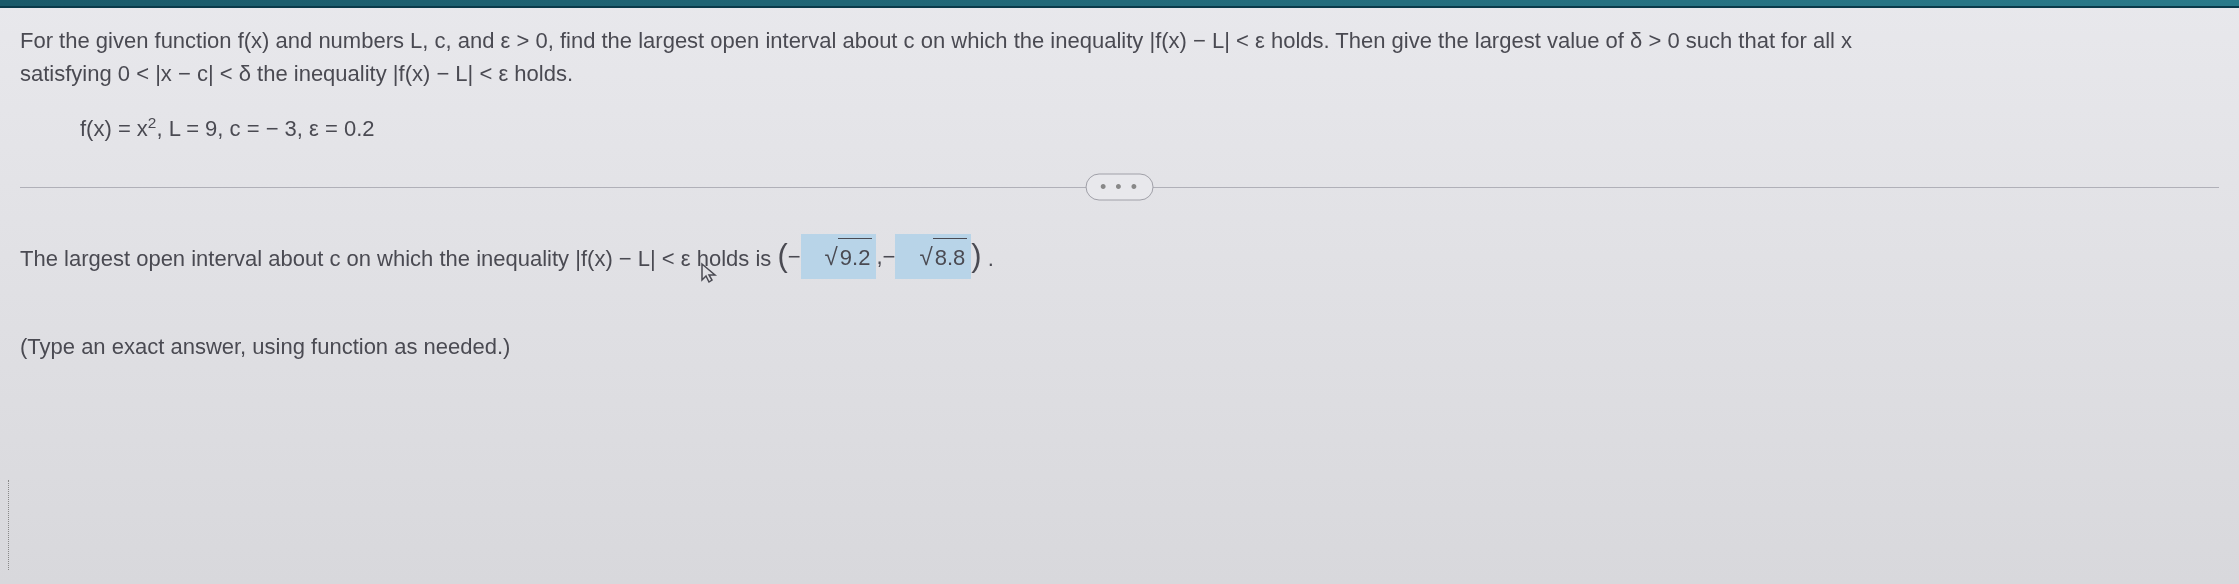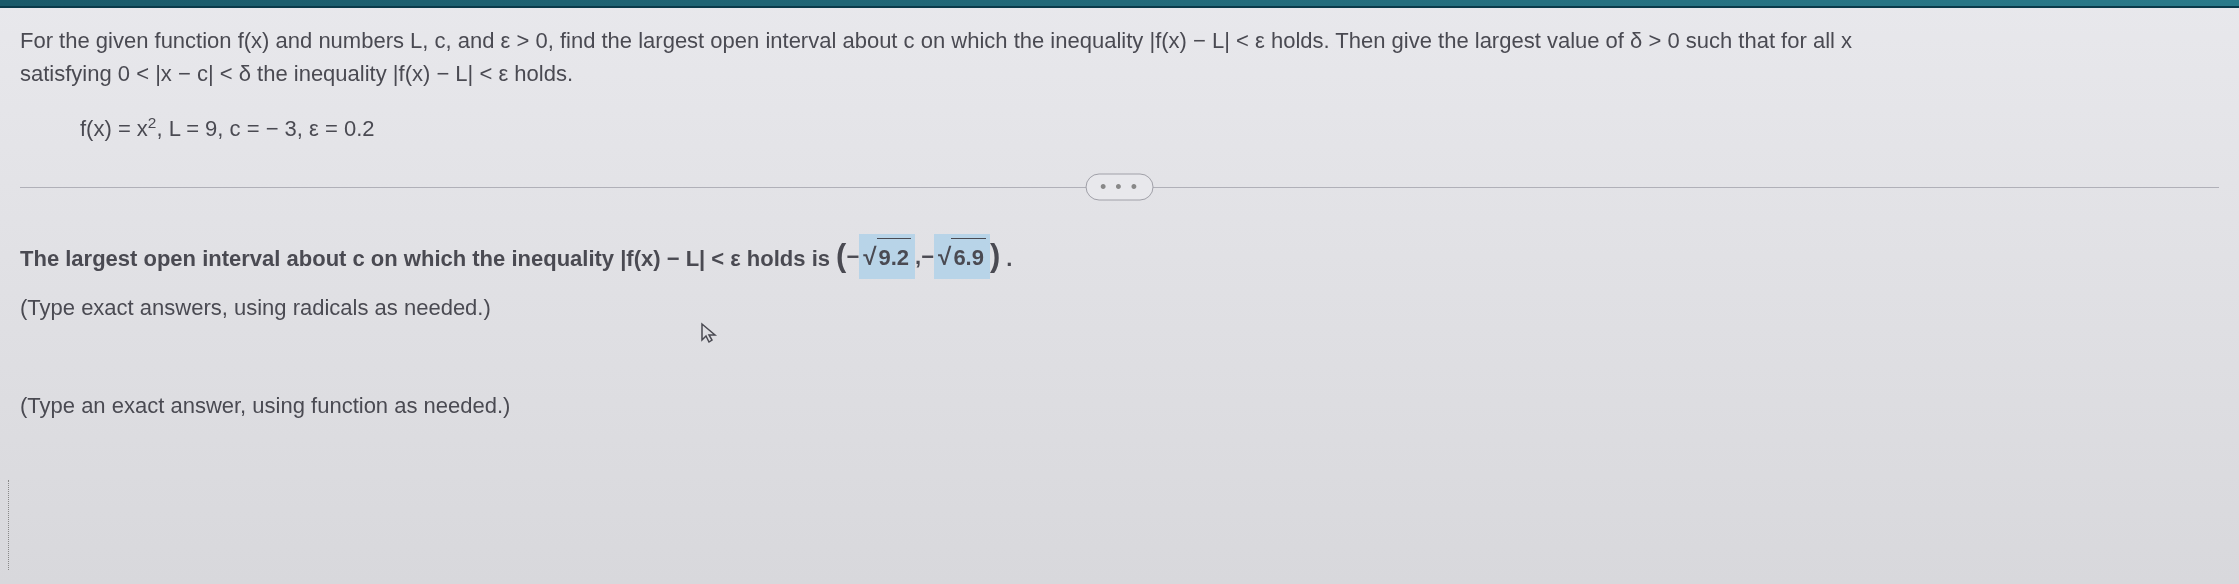--- a/index.html
+++ b/index.html
@@ -62,35 +62,35 @@
       padding: 2px 14px;
       color: #888;
       font-size: 18px;
       letter-spacing: 2px;
     }
     .answer-section {
       line-height: 1.7;
     }
     .answer-line {
       margin-bottom: 6px;
-      font-weight: bold;
     }
     .hint {
       font-size: 22px;
       color: #4a4a52;
       margin-bottom: 22px;
     }
     .filled-answer {
       background: #b8d4e8;
       padding: 2px 4px;
       display: inline-block;
     }
     .sqrt {
       display: inline-block;
       position: relative;
+      margin-left: 20px;
     }
     .sqrt-symbol {
       font-size: 1.1em;
     }
     .sqrt-content {
       border-top: 1.5px solid #4a4a52;
       padding: 0 2px;
       display: inline-block;
     }
     .input-box {
@@ -150,27 +150,26 @@
       <span>The largest open interval about c on which the inequality |f(x) − L| &lt; ε holds is </span>
       <span class="paren-group">
         <span class="big-paren">(</span>
         <span> − </span>
         <span class="filled-answer">
           <span class="sqrt"><span class="sqrt-symbol">√</span><span class="sqrt-content">9.2</span></span>
         </span>
         <span> , </span>
         <span> − </span>
         <span class="filled-answer">
-          <span class="sqrt"><span class="sqrt-symbol">√</span><span class="sqrt-content">6.9</span></span>
+          <span class="sqrt"><span class="sqrt-symbol">√</span><span class="sqrt-content">8.8</span></span>
         </span>
         <span class="big-paren"> )</span>
       </span>
       <span>.</span>
     </div>
-    <div class="hint">(Type exact answers, using radicals as needed.)</div>
 
     <span class="cursor-icon" style="position:relative;top:-30px;left:600px;">
       <svg width="20" height="24" viewBox="0 0 20 24">
           <path d="M2 2 L2 18 L6 14 L9 20 L12 18 L9 13 L15 13 Z" fill="none" stroke="#4a4a52" stroke-width="1.5"></path>
         </svg>
     </span>
 
     <div class="hint">(Type an exact answer, using function as needed.)</div>
   </div>
 </div>

